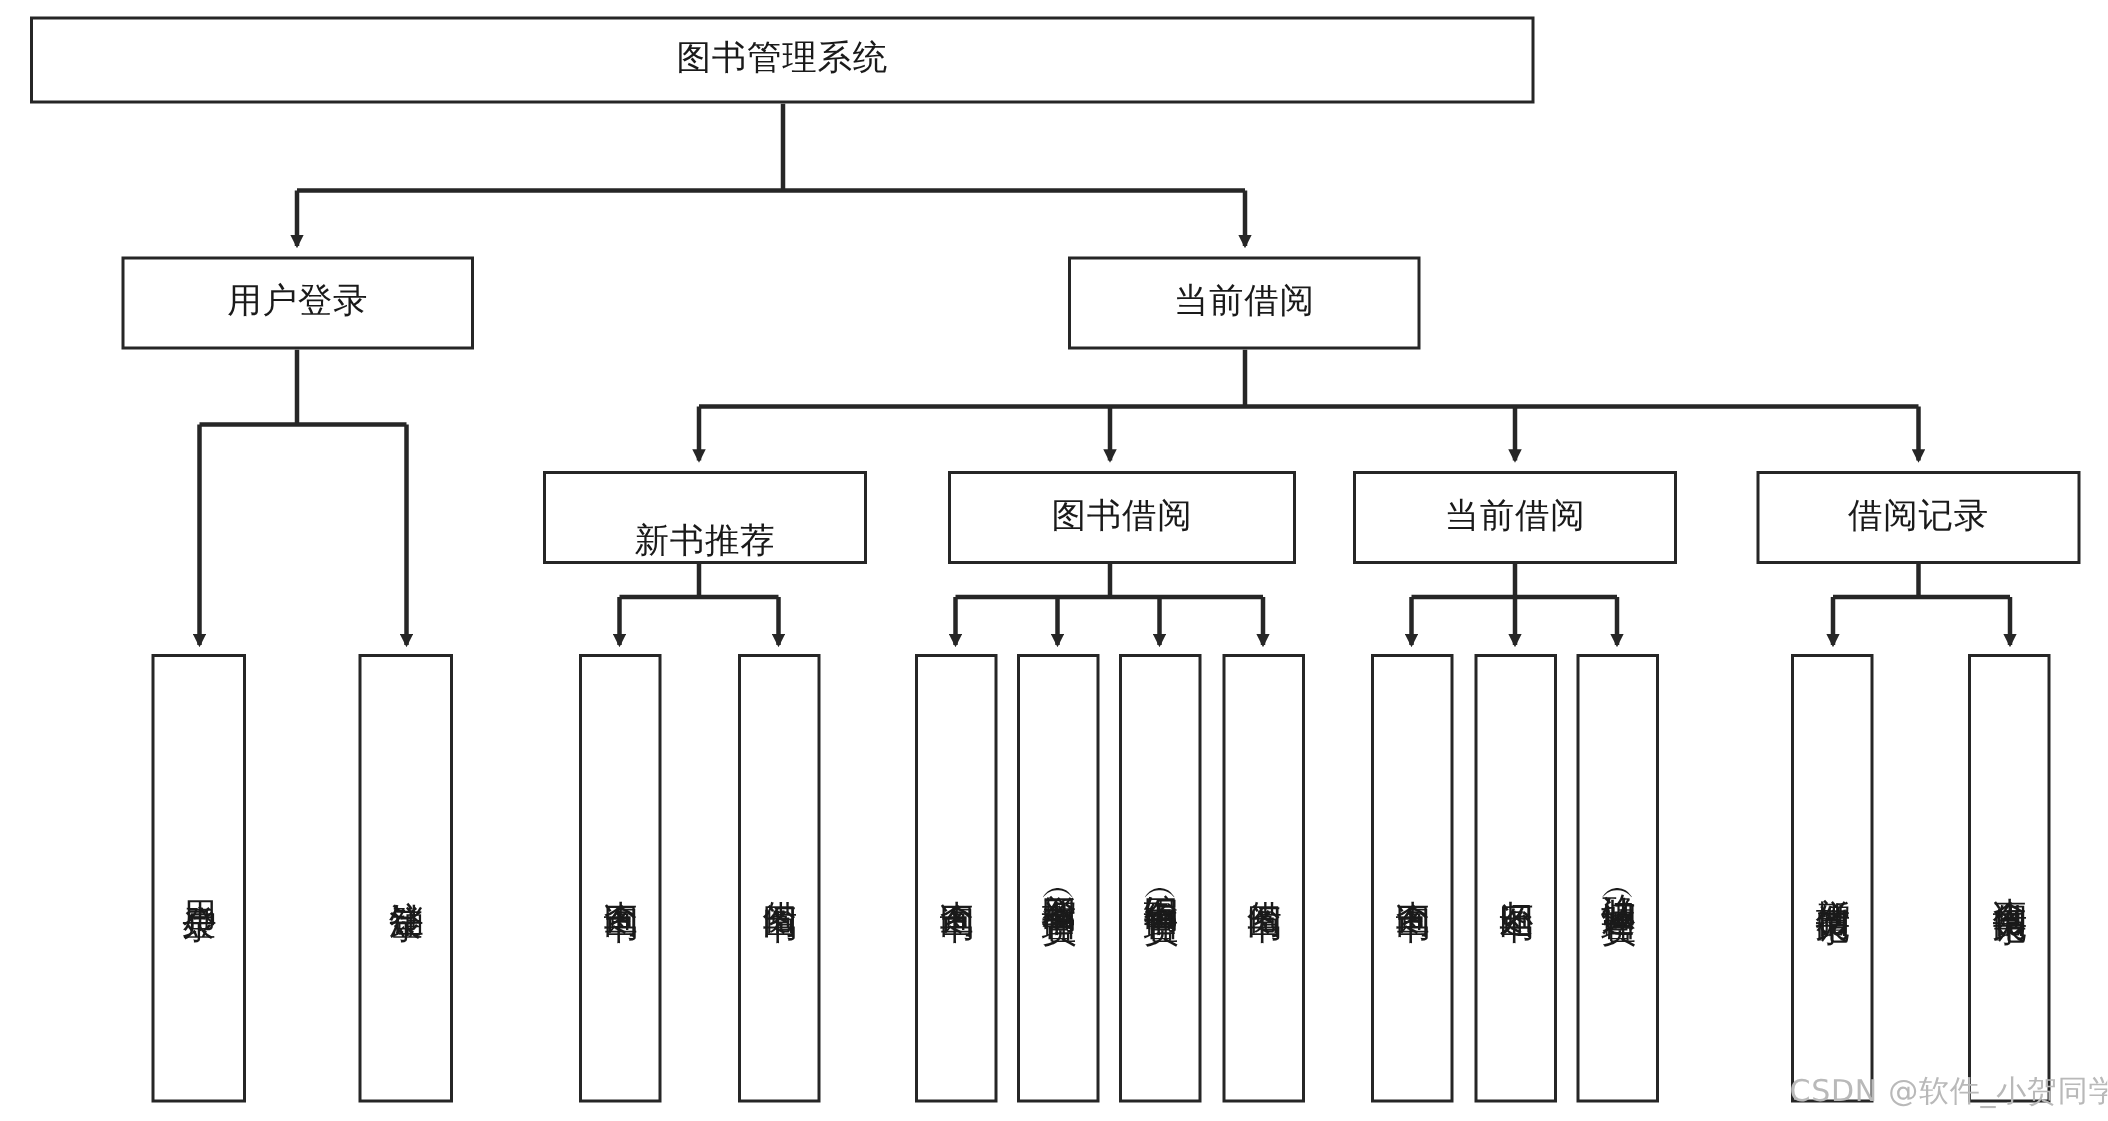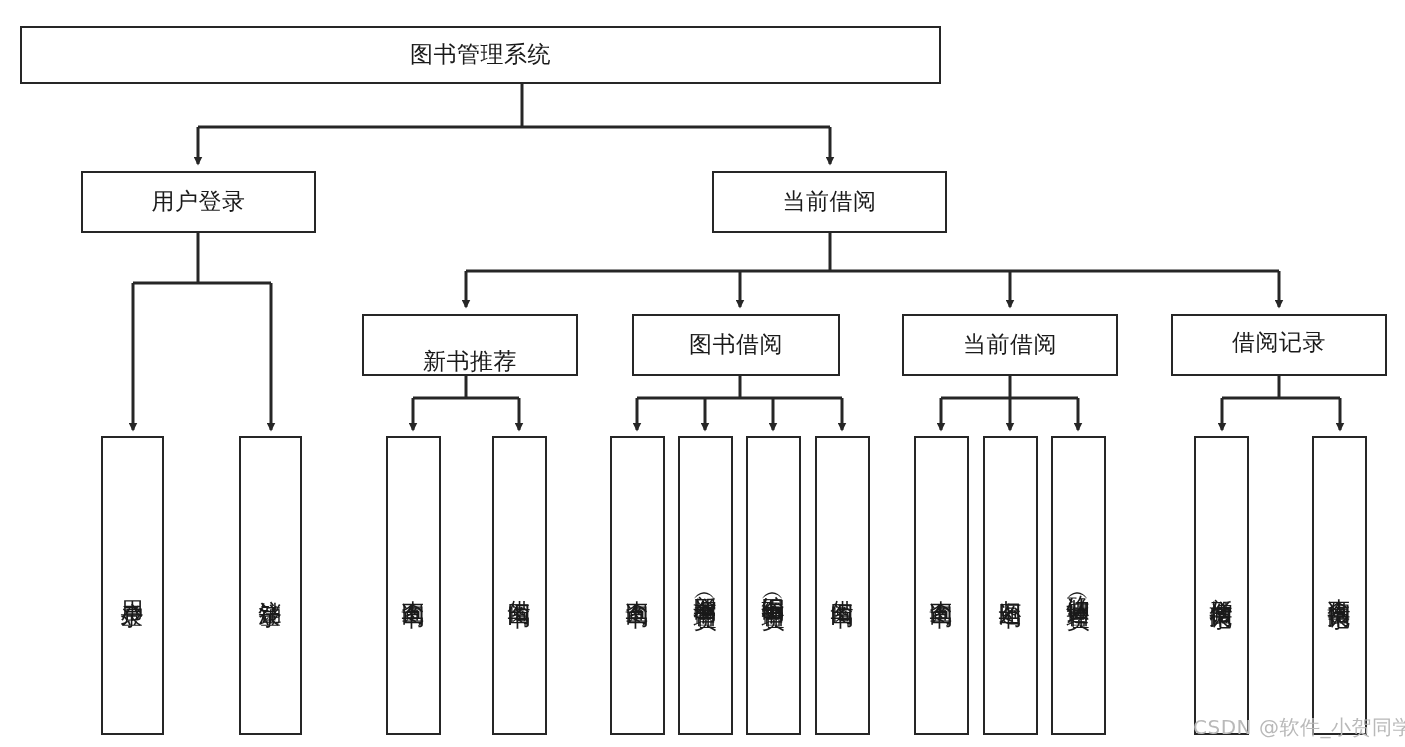--- a/index.html
+++ b/index.html
@@ -105,41 +105,41 @@
       <path d="M1010,398 L1010,430" marker-end="url(#arrowhead)"></path>
       <path d="M1078,398 L1078,430" marker-end="url(#arrowhead)"></path>
 
       <path d="M1279,376 L1279,398"></path>
       <path d="M1222,398 L1340,398"></path>
       <path d="M1222,398 L1222,430" marker-end="url(#arrowhead)"></path>
       <path d="M1340,398 L1340,430" marker-end="url(#arrowhead)"></path>
     </g>
   </svg>
 
-  <div class="node node-h" style="left:20px; top:26px; width:921px; height:58px;">
+  <div class="node node-h" style="left:20px; top:11px; width:1003px; height:58px;">
     <span>图书管理系统</span>
   </div>
 
   <div class="node node-h" style="left:81px; top:171px; width:235px; height:62px;">
     <span>用户登录</span>
   </div>
   <div class="node node-h" style="left:712px; top:171px; width:235px; height:62px;">
     <span>当前借阅</span>
   </div>
 
   <div class="node node-h" style="left:362px; top:314px; width:216px; height:62px;align-items:flex-end;">
     <span>新书推荐</span>
   </div>
-  <div class="node node-h" style="left:632px; top:314px; width:208px; height:62px;">
+  <div class="node node-h" style="left:632px; top:314px; width:232px; height:62px;">
     <span>图书借阅</span>
   </div>
   <div class="node node-h" style="left:902px; top:314px; width:216px; height:62px;">
     <span>当前借阅</span>
   </div>
-  <div class="node node-h" style="left:1171px; top:314px; width:216px; height:62px;font-family:Liberation Mono, monospace;">
+  <div class="node node-h" style="left:1171px; top:314px; width:216px; height:62px;">
     <span>借阅记录</span>
   </div>
 
   <div class="node node-v" style="left:101px; top:436px; width:63px; height:299px;">
     <span>用户登录</span>
   </div>
   <div class="node node-v" style="left:239px; top:436px; width:63px; height:299px;">
     <span>注销登录</span>
   </div>
 

